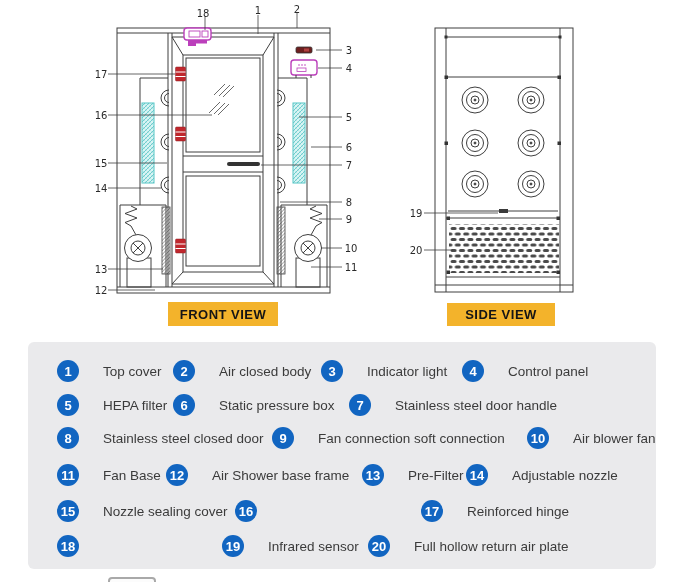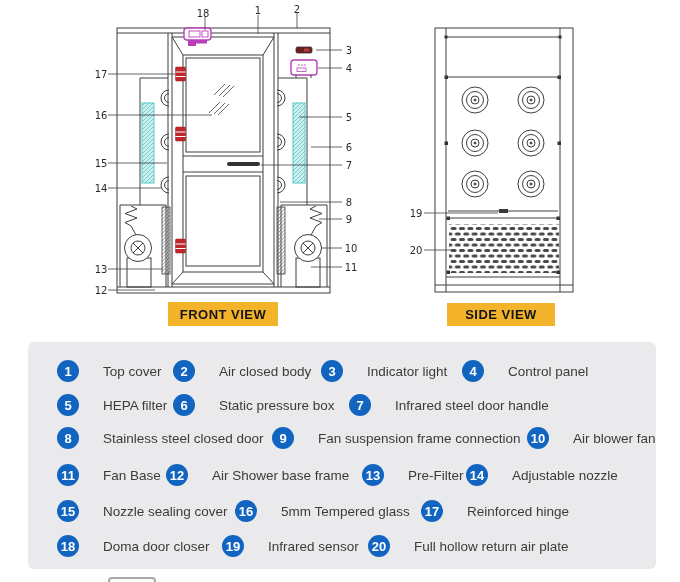--- a/index.html
+++ b/index.html
@@ -272,30 +272,30 @@
     <div class="li" style="left:29px;top:52px">
         <span class="badge">5</span>
         <span class="lbl">HEPA filter</span>
       </div>
     <div class="li" style="left:145px;top:52px">
         <span class="badge">6</span>
         <span class="lbl">Static pressure box</span>
       </div>
     <div class="li" style="left:321px;top:52px">
         <span class="badge">7</span>
-        <span class="lbl">Infrared steel door handle</span>
+        <span class="lbl">Stainless steel door handle</span>
       </div>
 
     <div class="li" style="left:29px;top:85px">
         <span class="badge">8</span>
         <span class="lbl">Stainless steel closed door</span>
       </div>
     <div class="li" style="left:244px;top:85px">
         <span class="badge">9</span>
-        <span class="lbl">Fan suspension frame connection</span>
+        <span class="lbl">Fan connection soft connection</span>
       </div>
     <div class="li" style="left:499px;top:85px">
         <span class="badge">10</span>
         <span class="lbl">Air blower fan</span>
       </div>
 
     <div class="li" style="left:29px;top:122px">
         <span class="badge">11</span>
         <span class="lbl">Fan Base</span>
       </div>
@@ -311,30 +311,28 @@
         <span class="badge">14</span>
         <span class="lbl">Adjustable nozzle</span>
       </div>
 
     <div class="li" style="left:29px;top:158px">
         <span class="badge">15</span>
         <span class="lbl">Nozzle sealing cover</span>
       </div>
     <div class="li" style="left:207px;top:158px">
         <span class="badge">16</span>
-        <span class="lbl">5mm Tempered glass</span>
       </div>
     <div class="li" style="left:393px;top:158px">
         <span class="badge">17</span>
         <span class="lbl">Reinforced hinge</span>
       </div>
 
     <div class="li" style="left:29px;top:193px">
         <span class="badge">18</span>
-        <span class="lbl">Doma door closer</span>
       </div>
     <div class="li" style="left:194px;top:193px">
         <span class="badge">19</span>
         <span class="lbl">Infrared sensor</span>
       </div>
     <div class="li" style="left:340px;top:193px">
         <span class="badge">20</span>
         <span class="lbl">Full hollow return air plate</span>
       </div>
   </div>

